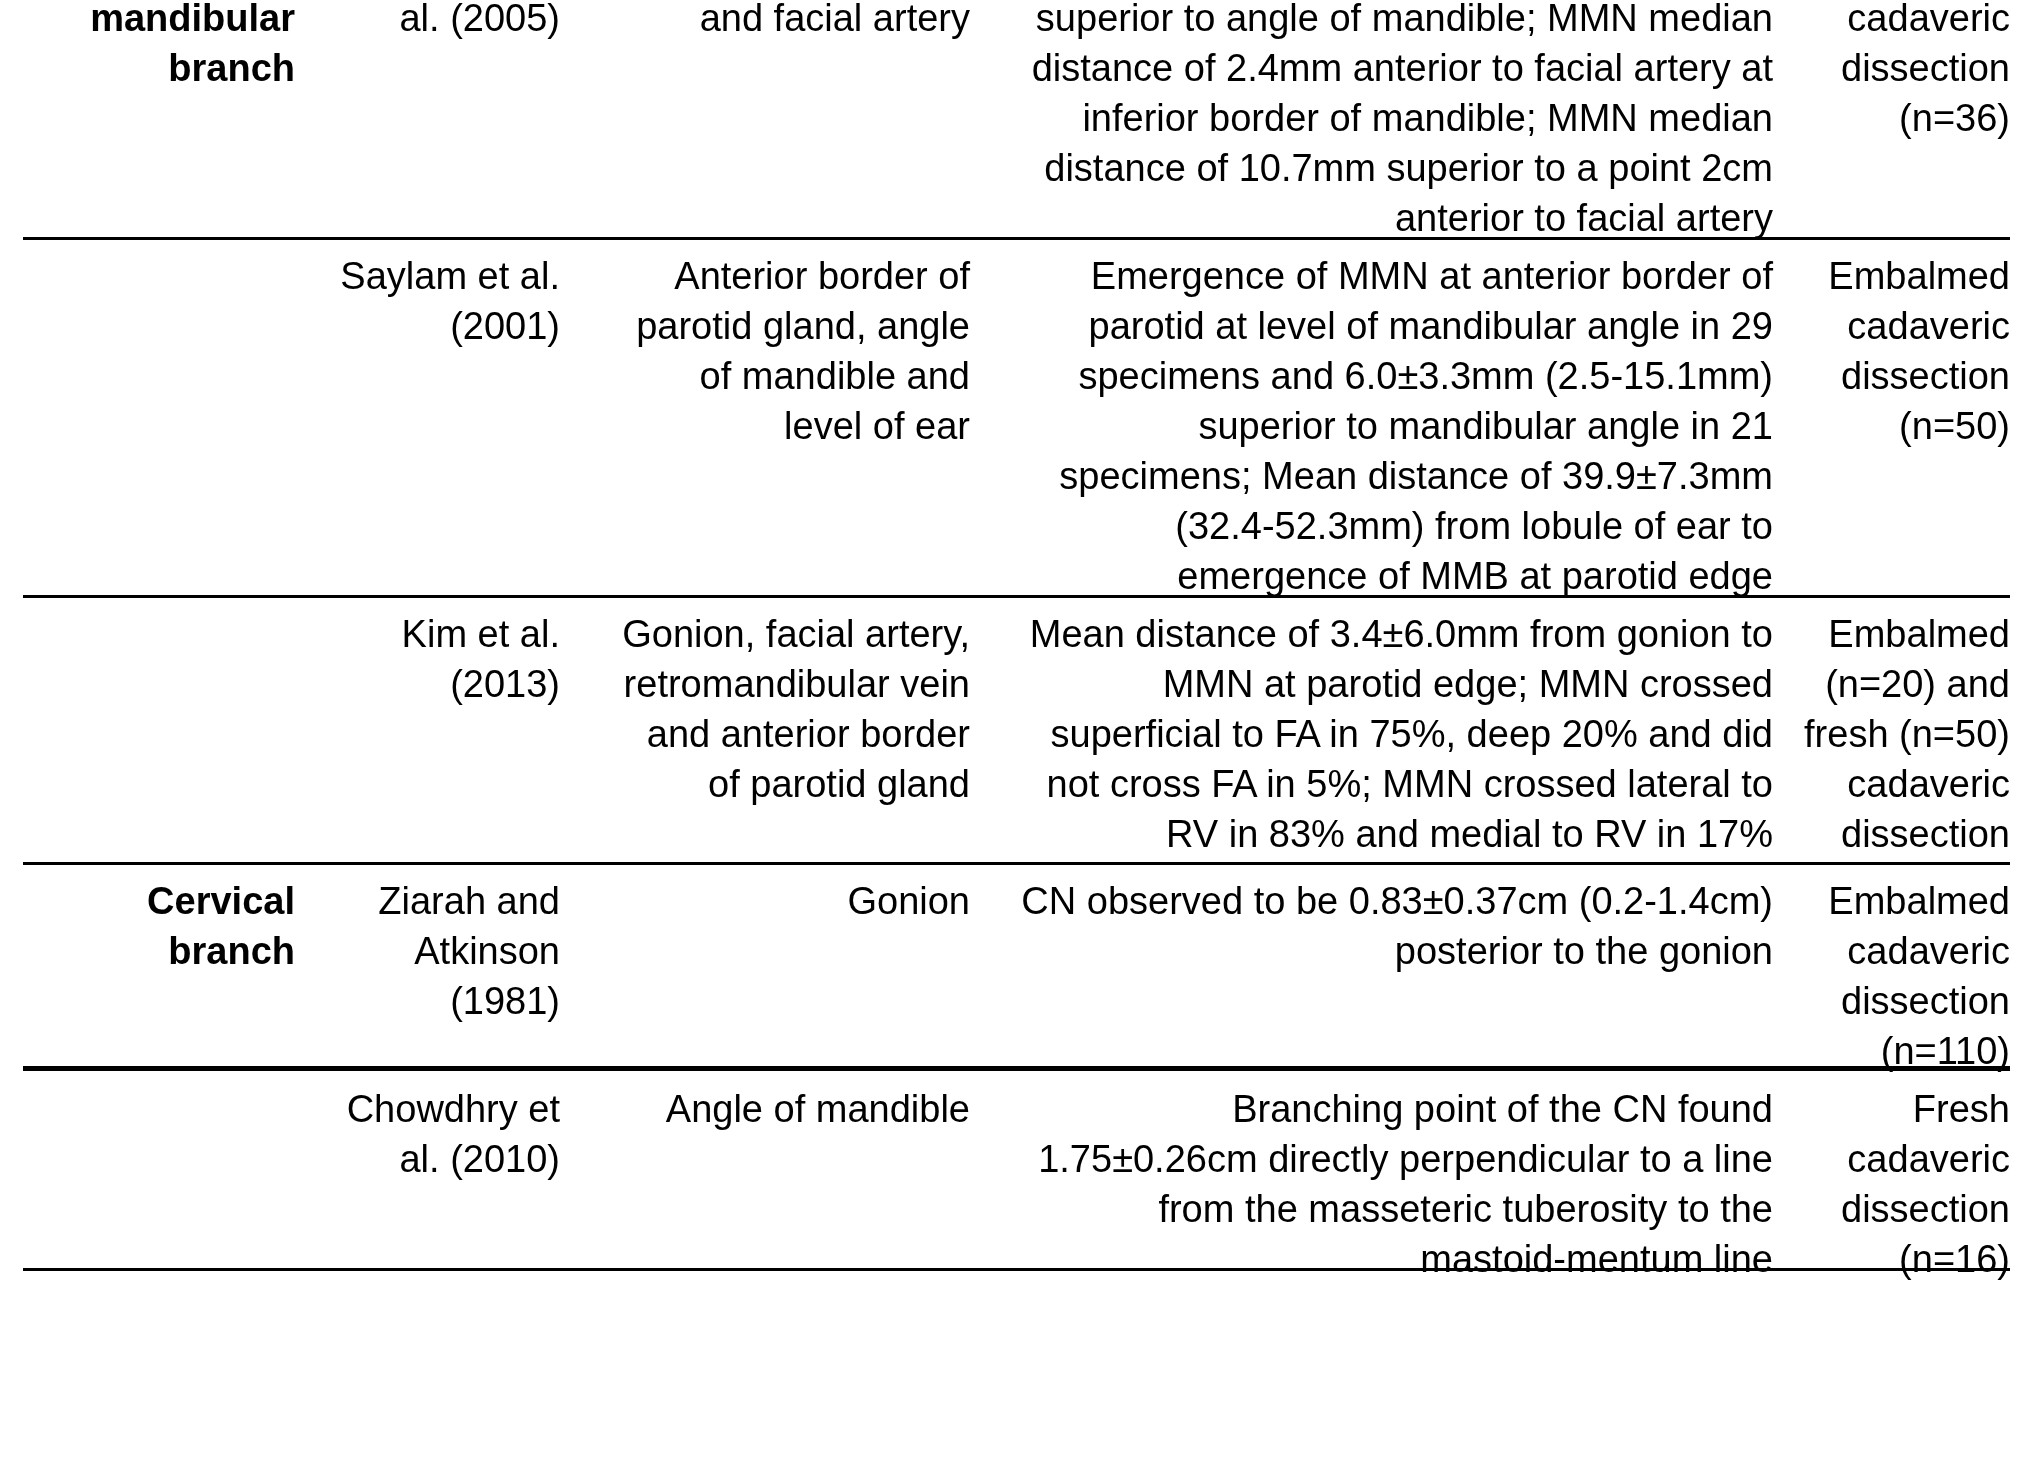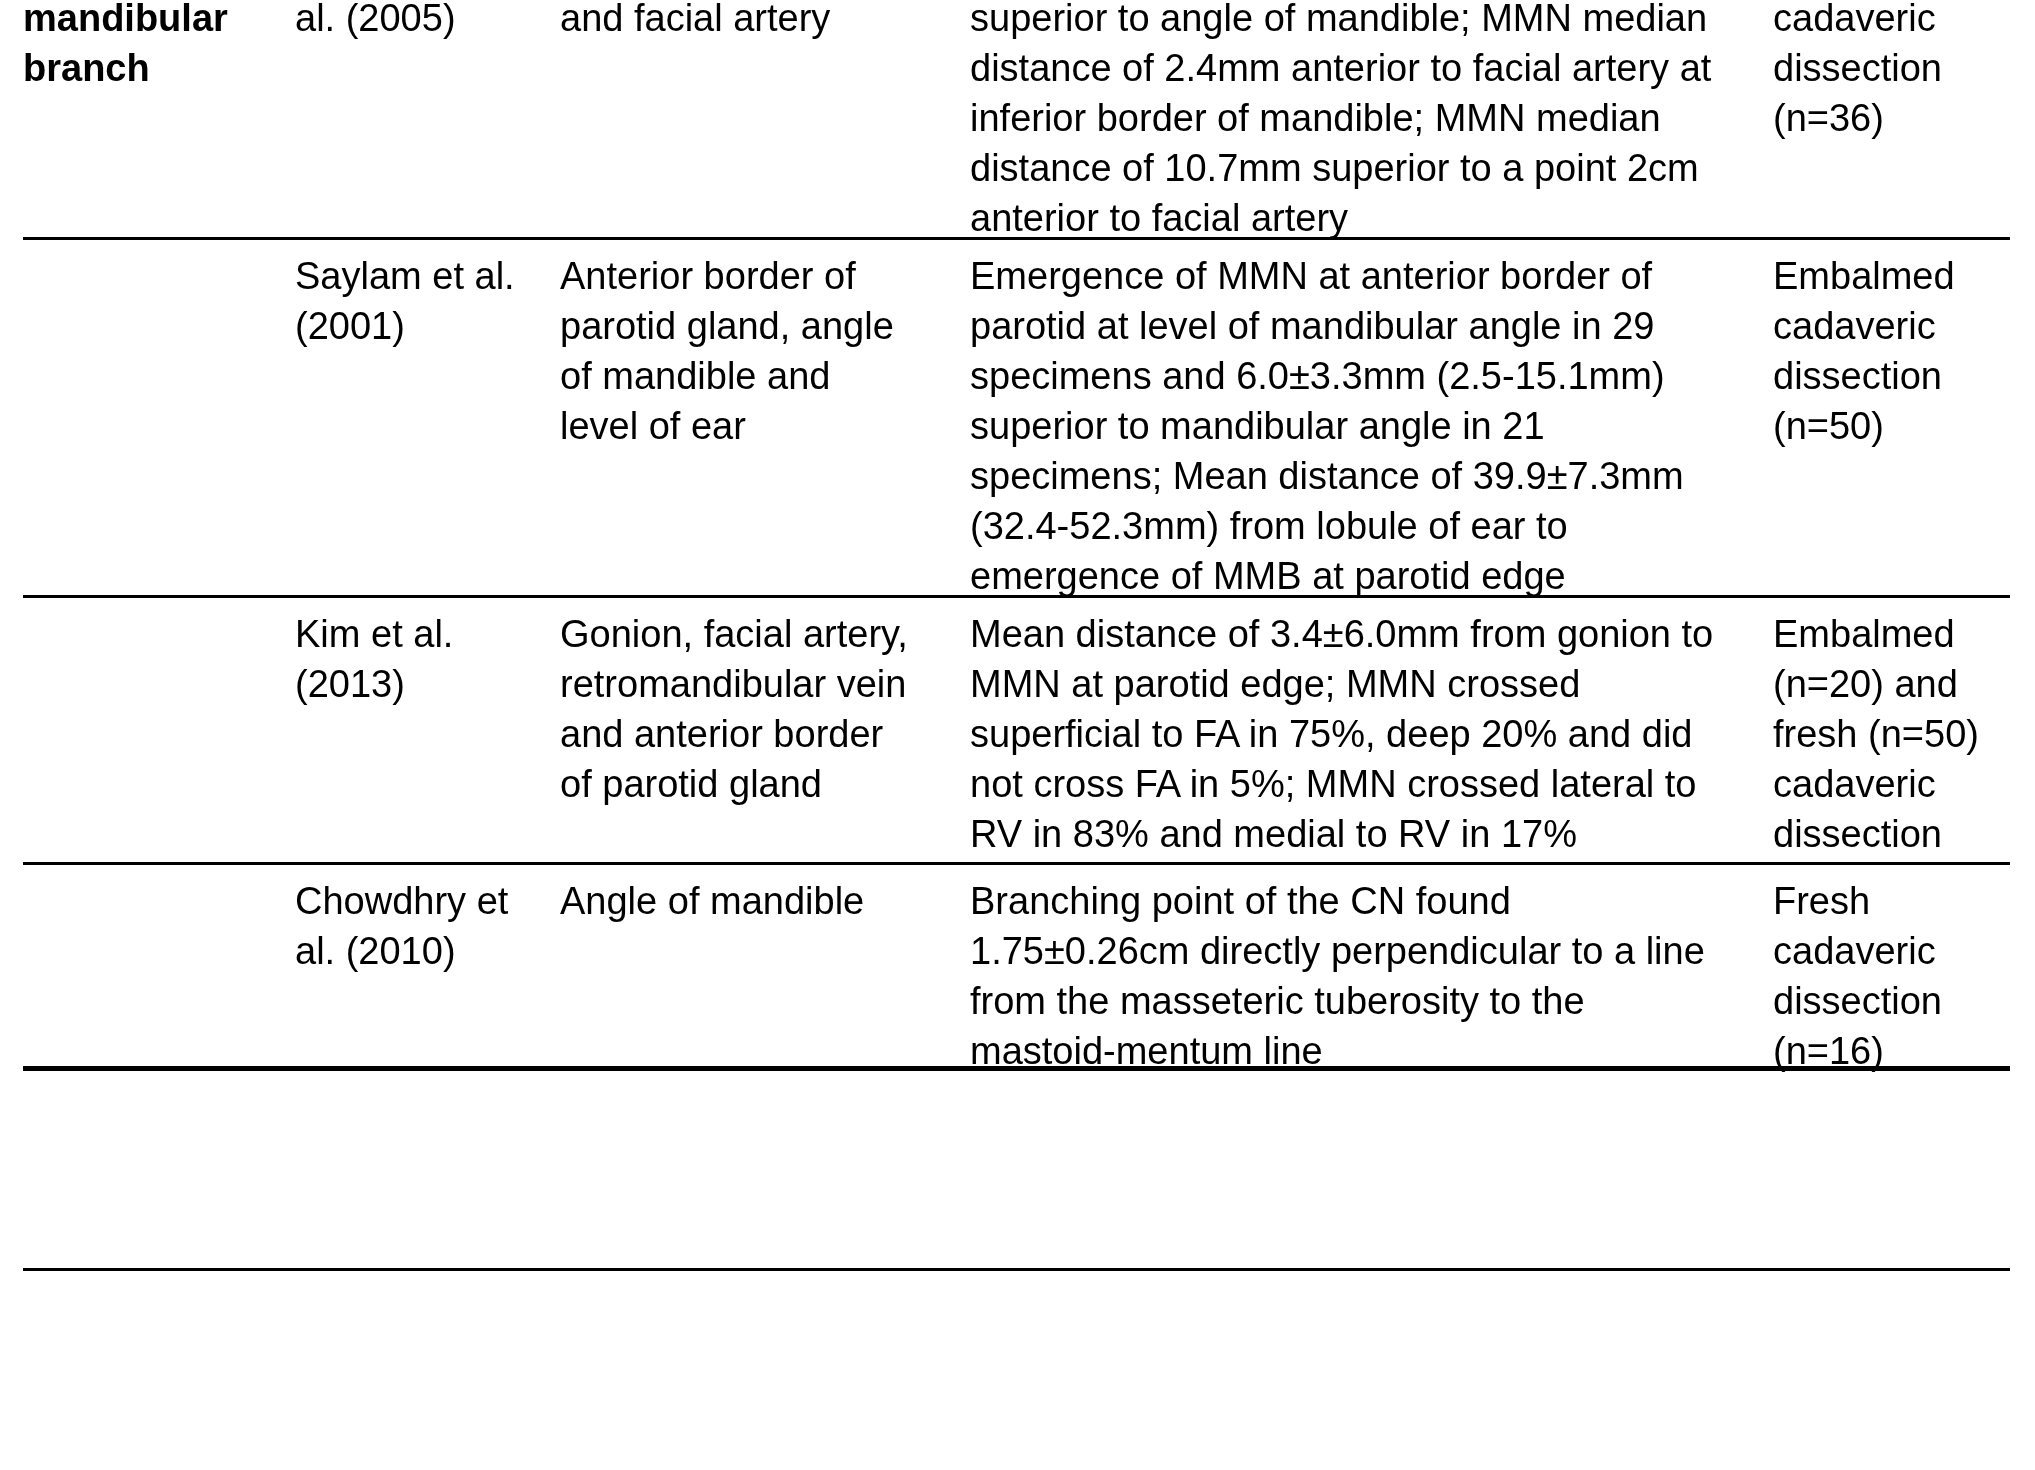--- a/index.html
+++ b/index.html
@@ -8,20 +8,21 @@
     background: #ffffff;
   }
   #page {
     position: relative;
     width: 2035px;
     height: 1470px;
     background: #ffffff;
     overflow: hidden;
     font-family: "Liberation Sans", sans-serif;
     color: #000000;
+    text-align: right;
   }
   table.review-table {
     position: absolute;
     left: 23px;
     top: -7px;
     width: 1987px;
     border-collapse: collapse;
     table-layout: fixed;
   }
   table.review-table td {
@@ -112,20 +113,34 @@
 MMN at parotid edge; MMN crossed
 superficial to FA in 75%, deep 20% and did
 not cross FA in 5%; MMN crossed lateral to
 RV in 83% and medial to RV in 17%</td>
         <td class="col-method">Embalmed
 (n=20) and
 fresh (n=50)
 cadaveric
 dissection</td>
       </tr>
+      <tr style="height:203px">
+        <td class="col-branch">Cervical
+branch</td>
+        <td class="col-study">Ziarah and
+Atkinson
+(1981)</td>
+        <td class="col-landmarks">Gonion</td>
+        <td class="col-findings">CN observed to be 0.83±0.37cm (0.2-1.4cm)
+posterior to the gonion</td>
+        <td class="col-method">Embalmed
+cadaveric
+dissection
+(n=110)</td>
+      </tr>
       <tr style="height:199px">
         <td class="col-branch"></td>
         <td class="col-study">Chowdhry et
 al. (2010)</td>
         <td class="col-landmarks">Angle of mandible</td>
         <td class="col-findings">Branching point of the CN found
 1.75±0.26cm directly perpendicular to a line
 from the masseteric tuberosity to the
 mastoid-mentum line</td>
         <td class="col-method">Fresh

